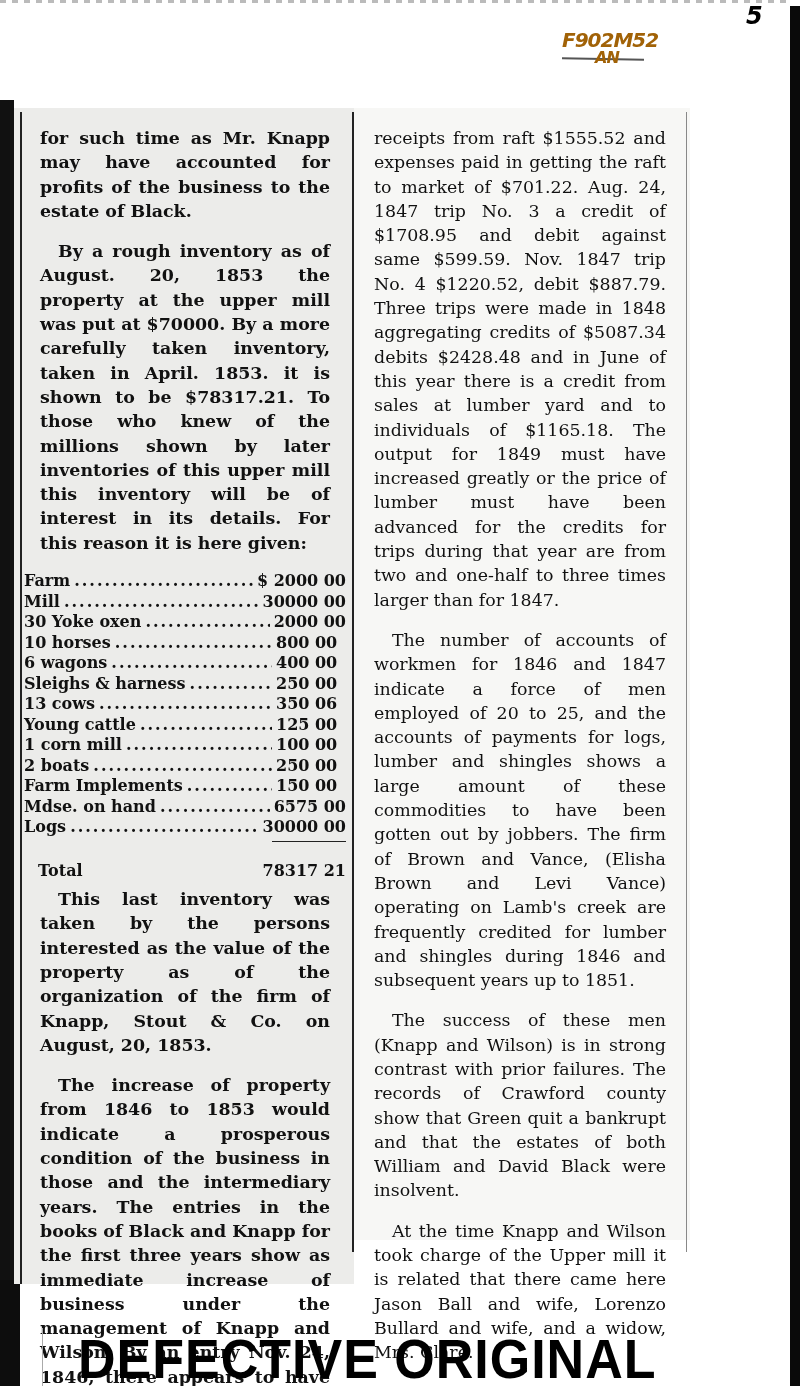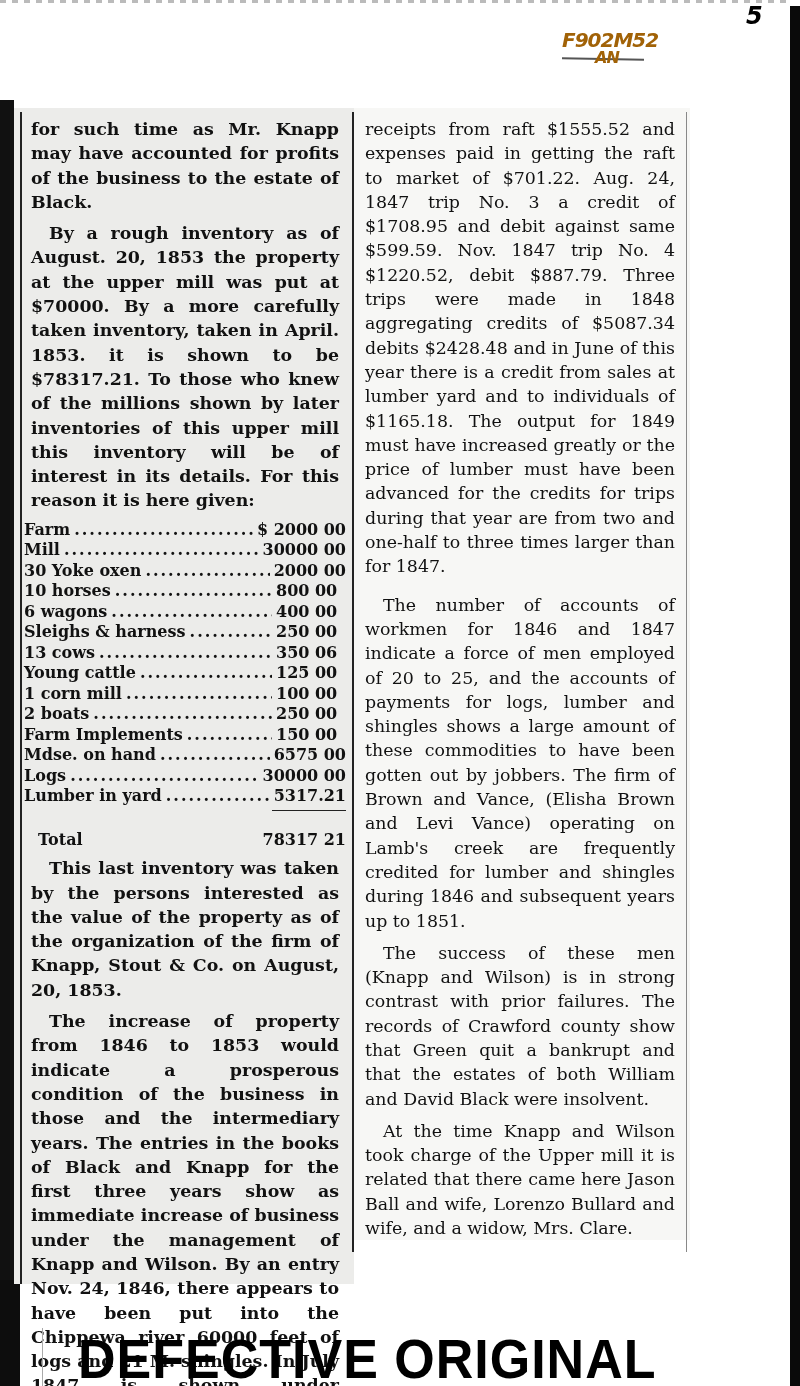--- a/index.html
+++ b/index.html
@@ -42,21 +42,21 @@
   .rule-a { left: 20px; top: 112px; height: 1172px; }
   .rule-b { left: 352px; top: 112px; height: 1140px; }
   .rule-c { left: 686px; top: 112px; height: 1140px; background:#888; width:1px; }
 
   .column {
     position: absolute; font-size: 17.4px; line-height: 24.3px;
   }
   .col-left { left: 24px; top: 110px; width: 322px; }
   .col-right { left: 358px; top: 110px; width: 324px; font-weight: 400; }
   .col-left p, .col-right p {
-    margin: 7px; text-align: justify; text-align-last: left; hyphens: manual;
+    margin: 16px; text-align: justify; text-align-last: left; hyphens: manual;
   }
   .col-left p { font-weight: 700; }
   .indent { text-indent: 18px; }
   .para-gap { margin-top: 6px !important; }
 
   .inventory { margin-top: 6px; font-size: 16px; line-height: 20.5px; font-weight: 700; }
   .inv-row { display: flex; align-items: baseline; }
   .inv-item { white-space: nowrap; }
   .inv-dots { flex: 1; overflow: hidden; white-space: nowrap; margin: 0 4px; letter-spacing: 2px; }
   .inv-dots::after { content: "........................................................................"; }
@@ -157,25 +157,20 @@
     <div class="inv-row">
         <span class="inv-item">Mdse. on hand</span>
         <span class="inv-dots"></span>
         <span class="inv-val">6575 00</span>
       </div>
     <div class="inv-row">
         <span class="inv-item">Logs</span>
         <span class="inv-dots"></span>
         <span class="inv-val">30000 00</span>
       </div>
-    <div class="inv-row">
-        <span class="inv-item">Lumber in yard</span>
-        <span class="inv-dots"></span>
-        <span class="inv-val">5317.21</span>
-      </div>
     <div class="inv-total-rule"></div>
     <div class="inv-total">
       <span>Total</span>
       <span>78317 21</span>
     </div>
   </div>
 
   <p class="indent para-gap">This last inventory was taken by the persons interested as the value of the property as of the organization of the firm of Knapp, Stout &amp; Co. on August, 20, 1853.</p>
   <p class="indent para-gap">The increase of property from 1846 to 1853 would indicate a prosperous condition of the business in those and the intermediary years. The entries in the books of Black and Knapp for the first three years show as immediate increase of business under the management of Knapp and Wilson. By an entry Nov. 24, 1846, there appears to have been put into the Chippewa river 60000 feet of logs and 21 M. shingles. In July 1847 is shown under designation of trip No. 2,</p>
 </div>

